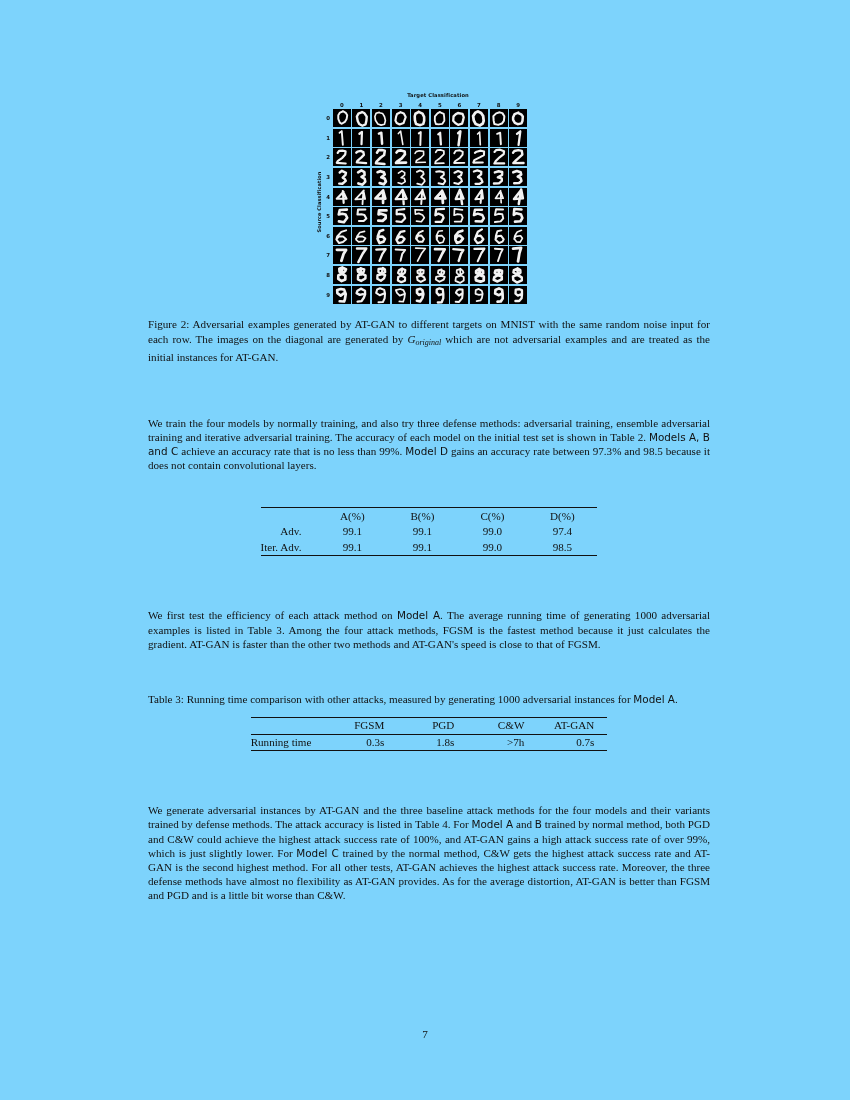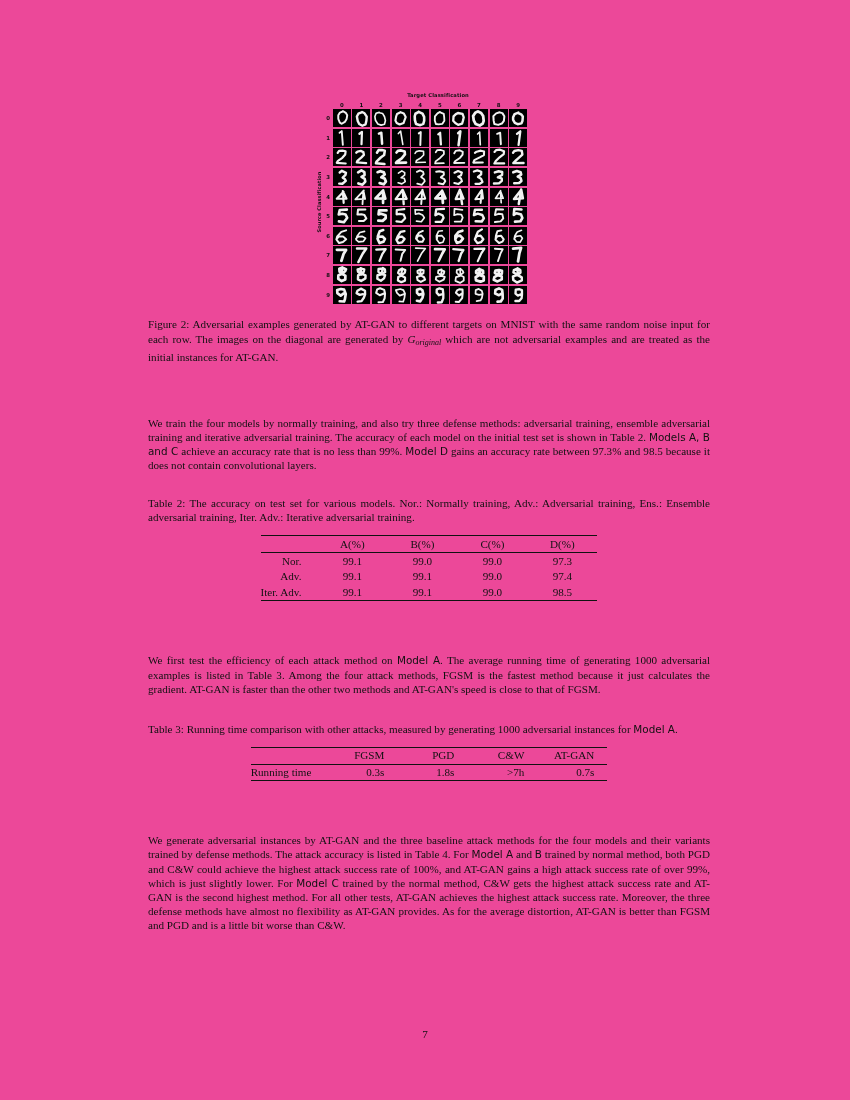--- a/index.html
+++ b/index.html
@@ -13,21 +13,21 @@
     position: relative;
     font-family: "Liberation Serif", "DejaVu Serif", serif;
     color: #1a1a1a;
     overflow: hidden;
   }
   .page {
     position: absolute;
     left: 0; top: 0;
     width: 850px;
     height: 1100px;
-    background: #ec4899;
+    background: #7dd3fc;
   }
   .content {
     position: absolute;
     left: 148px;
     top: 92px;
     width: 562px;
   }
 
   
   .figure-block {
@@ -822,40 +822,32 @@
     </div>
 
     <p class="caption"><span>Figure 2:</span><span> Adversarial examples generated by AT-GAN to different targets on MNIST with the same random noise input for each row. The images on the diagonal are generated by </span><span class="mathit">G</span><span class="mathsub">original</span><span> which are not adversarial examples and are treated as the initial instances for AT-GAN.</span></p>
 
     <div class="gap-lg"></div>
 
     <p class="para"><span>We train the four models by normally training, and also try three defense methods: adversarial training, ensemble adversarial training and iterative adversarial training. The accuracy of each model on the initial test set is shown in Table 2. </span><span class="sans">Models A, B and C</span><span> achieve an accuracy rate that is no less than 99%. </span><span class="sans">Model D</span><span> gains an accuracy rate between 97.3% and 98.5 because it does not contain convolutional layers.</span></p>
 
     <div class="gap-md"></div>
 
-    <p class="caption" style="margin-top:0">Table 2: The accuracy on test set for various models. Nor.: Normally training, Adv.: Adversarial training, Ens.: Ensemble adversarial training, Iter. Adv.: Iterative adversarial training.</p>
 
     <div class="gap-sm"></div>
 
     <div class="tbl-wrap">
       <table class="booktabs t2">
         <tbody id="t2body">
             <tr class="rule-top">
               <td class="rowhead"></td>
               <td class="hcell">A(%)</td>
               <td class="hcell">B(%)</td>
               <td class="hcell">C(%)</td>
               <td class="hcell">D(%)</td>
-            </tr>
-            <tr class="rule-mid">
-              <td class="rowhead">Nor.</td>
-              <td class="hcell">99.1</td>
-              <td class="hcell">99.0</td>
-              <td class="hcell">99.0</td>
-              <td class="hcell">97.3</td>
             </tr>
             <tr>
               <td class="rowhead">Adv.</td>
               <td class="hcell">99.1</td>
               <td class="hcell">99.1</td>
               <td class="hcell">99.0</td>
               <td class="hcell">97.4</td>
             </tr>
             <tr class=" rule-bot">
               <td class="rowhead">Iter. Adv.</td>
@@ -867,21 +859,21 @@
           </tbody>
       </table>
     </div>
 
     <div class="gap-lg"></div>
 
     <p class="para"><span>We first test the efficiency of each attack method on </span><span class="sans">Model A</span><span>. The average running time of generating 1000 adversarial examples is listed in Table 3. Among the four attack methods, FGSM is the fastest method because it just calculates the gradient. AT-GAN is faster than the other two methods and AT-GAN's speed is close to that of FGSM.</span></p>
 
     <div class="gap-md"></div>
 
-    <p class="caption" style="margin-top:2px"><span>Table 3: Running time comparison with other attacks, measured by generating 1000 adversarial instances for </span><span class="sans">Model A</span><span>.</span></p>
+    <p class="caption" style="margin-top:17px"><span>Table 3: Running time comparison with other attacks, measured by generating 1000 adversarial instances for </span><span class="sans">Model A</span><span>.</span></p>
 
     <div class="gap-sm"></div>
 
     <div class="tbl-wrap">
       <table class="booktabs t3">
         <tbody id="t3body">
             <tr class="rule-top">
               <td class="rowhead"></td>
               <td class="hcell">FGSM</td>
               <td class="hcell">PGD</td>

